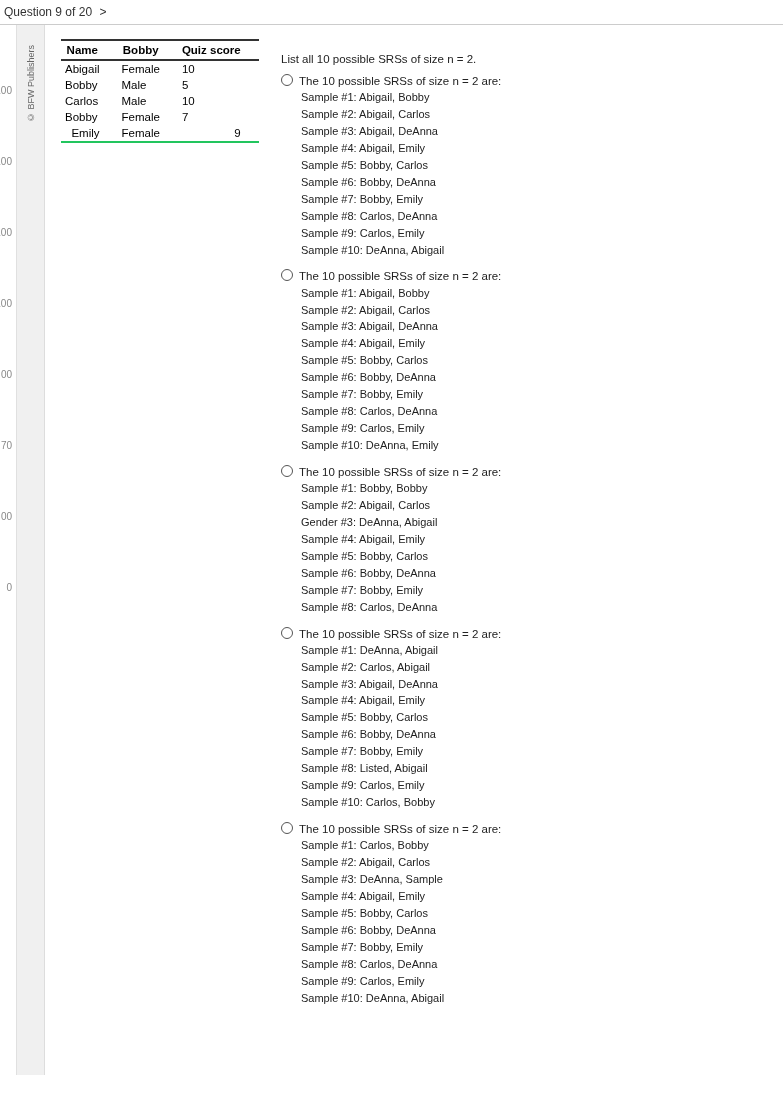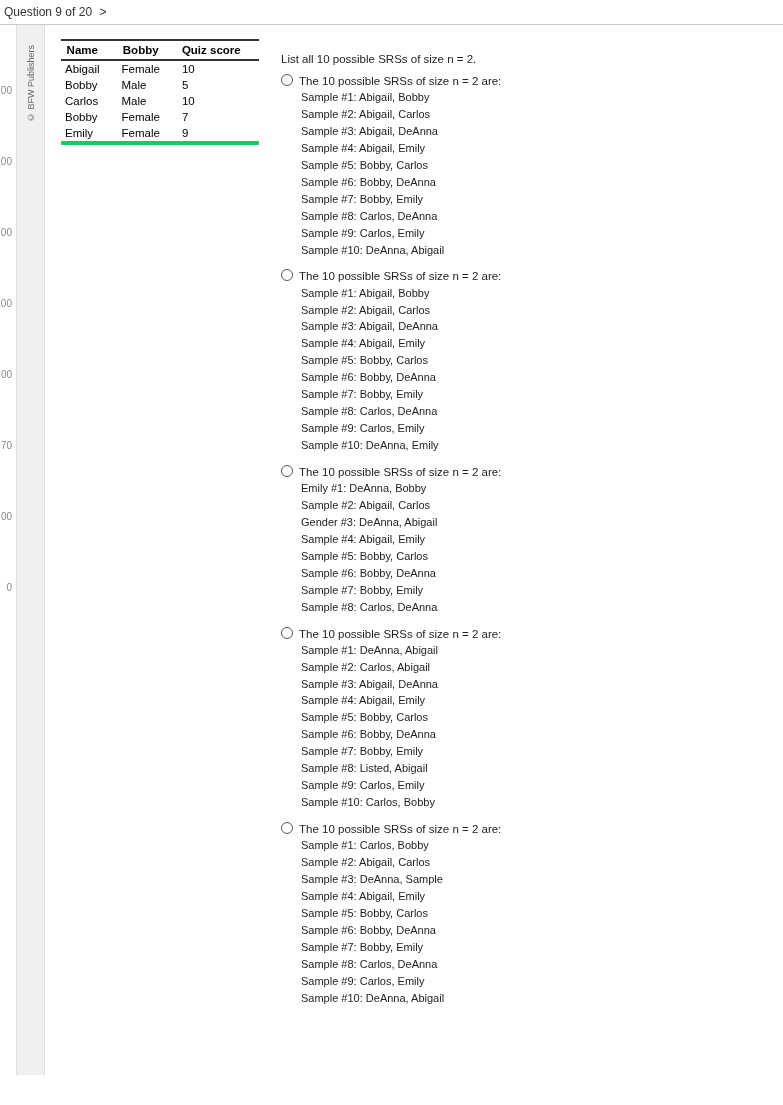--- a/index.html
+++ b/index.html
@@ -57,21 +57,22 @@
       text-align: center;
       font-weight: bold;
     }
 
     .data-table td {
       padding: 2px 18px 2px 4px;
       text-align: left;
     }
 
     .data-table tr:last-child td {
-      border-bottom: 4px solid #22c55e;
+      border-bottom: 2px solid #22c55e;
+      text-align: right;
     }
 
     .right-section {
       flex: 1.3;
       padding: 14px 10px 14px 8px;
       font-size: 11px;
     }
 
     .list-prompt {
       font-size: 11.5px;
@@ -235,21 +236,21 @@
                 <span class="sample-item">Sample #7: Bobby, Emily</span>
                 <span class="sample-item">Sample #8: Carlos, DeAnna</span>
                 <span class="sample-item">Sample #9: Carlos, Emily</span>
                 <span class="sample-item">Sample #10: DeAnna, Emily</span>
               </div>
             </div>
             <div class="radio-option">
               <div class="radio-circle"></div>
               <div class="option-content">
                 <span class="option-title">The 10 possible SRSs of size n = 2 are:</span>
-                <span class="sample-item">Emily #1: DeAnna, Bobby</span>
+                <span class="sample-item">Sample #1: Bobby, Bobby</span>
                 <span class="sample-item">Sample #2: Abigail, Carlos</span>
                 <span class="sample-item">Gender #3: DeAnna, Abigail</span>
                 <span class="sample-item">Sample #4: Abigail, Emily</span>
                 <span class="sample-item">Sample #5: Bobby, Carlos</span>
                 <span class="sample-item">Sample #6: Bobby, DeAnna</span>
                 <span class="sample-item">Sample #7: Bobby, Emily</span>
                 <span class="sample-item">Sample #8: Carlos, DeAnna</span>
               </div>
             </div>
             <div class="radio-option">

